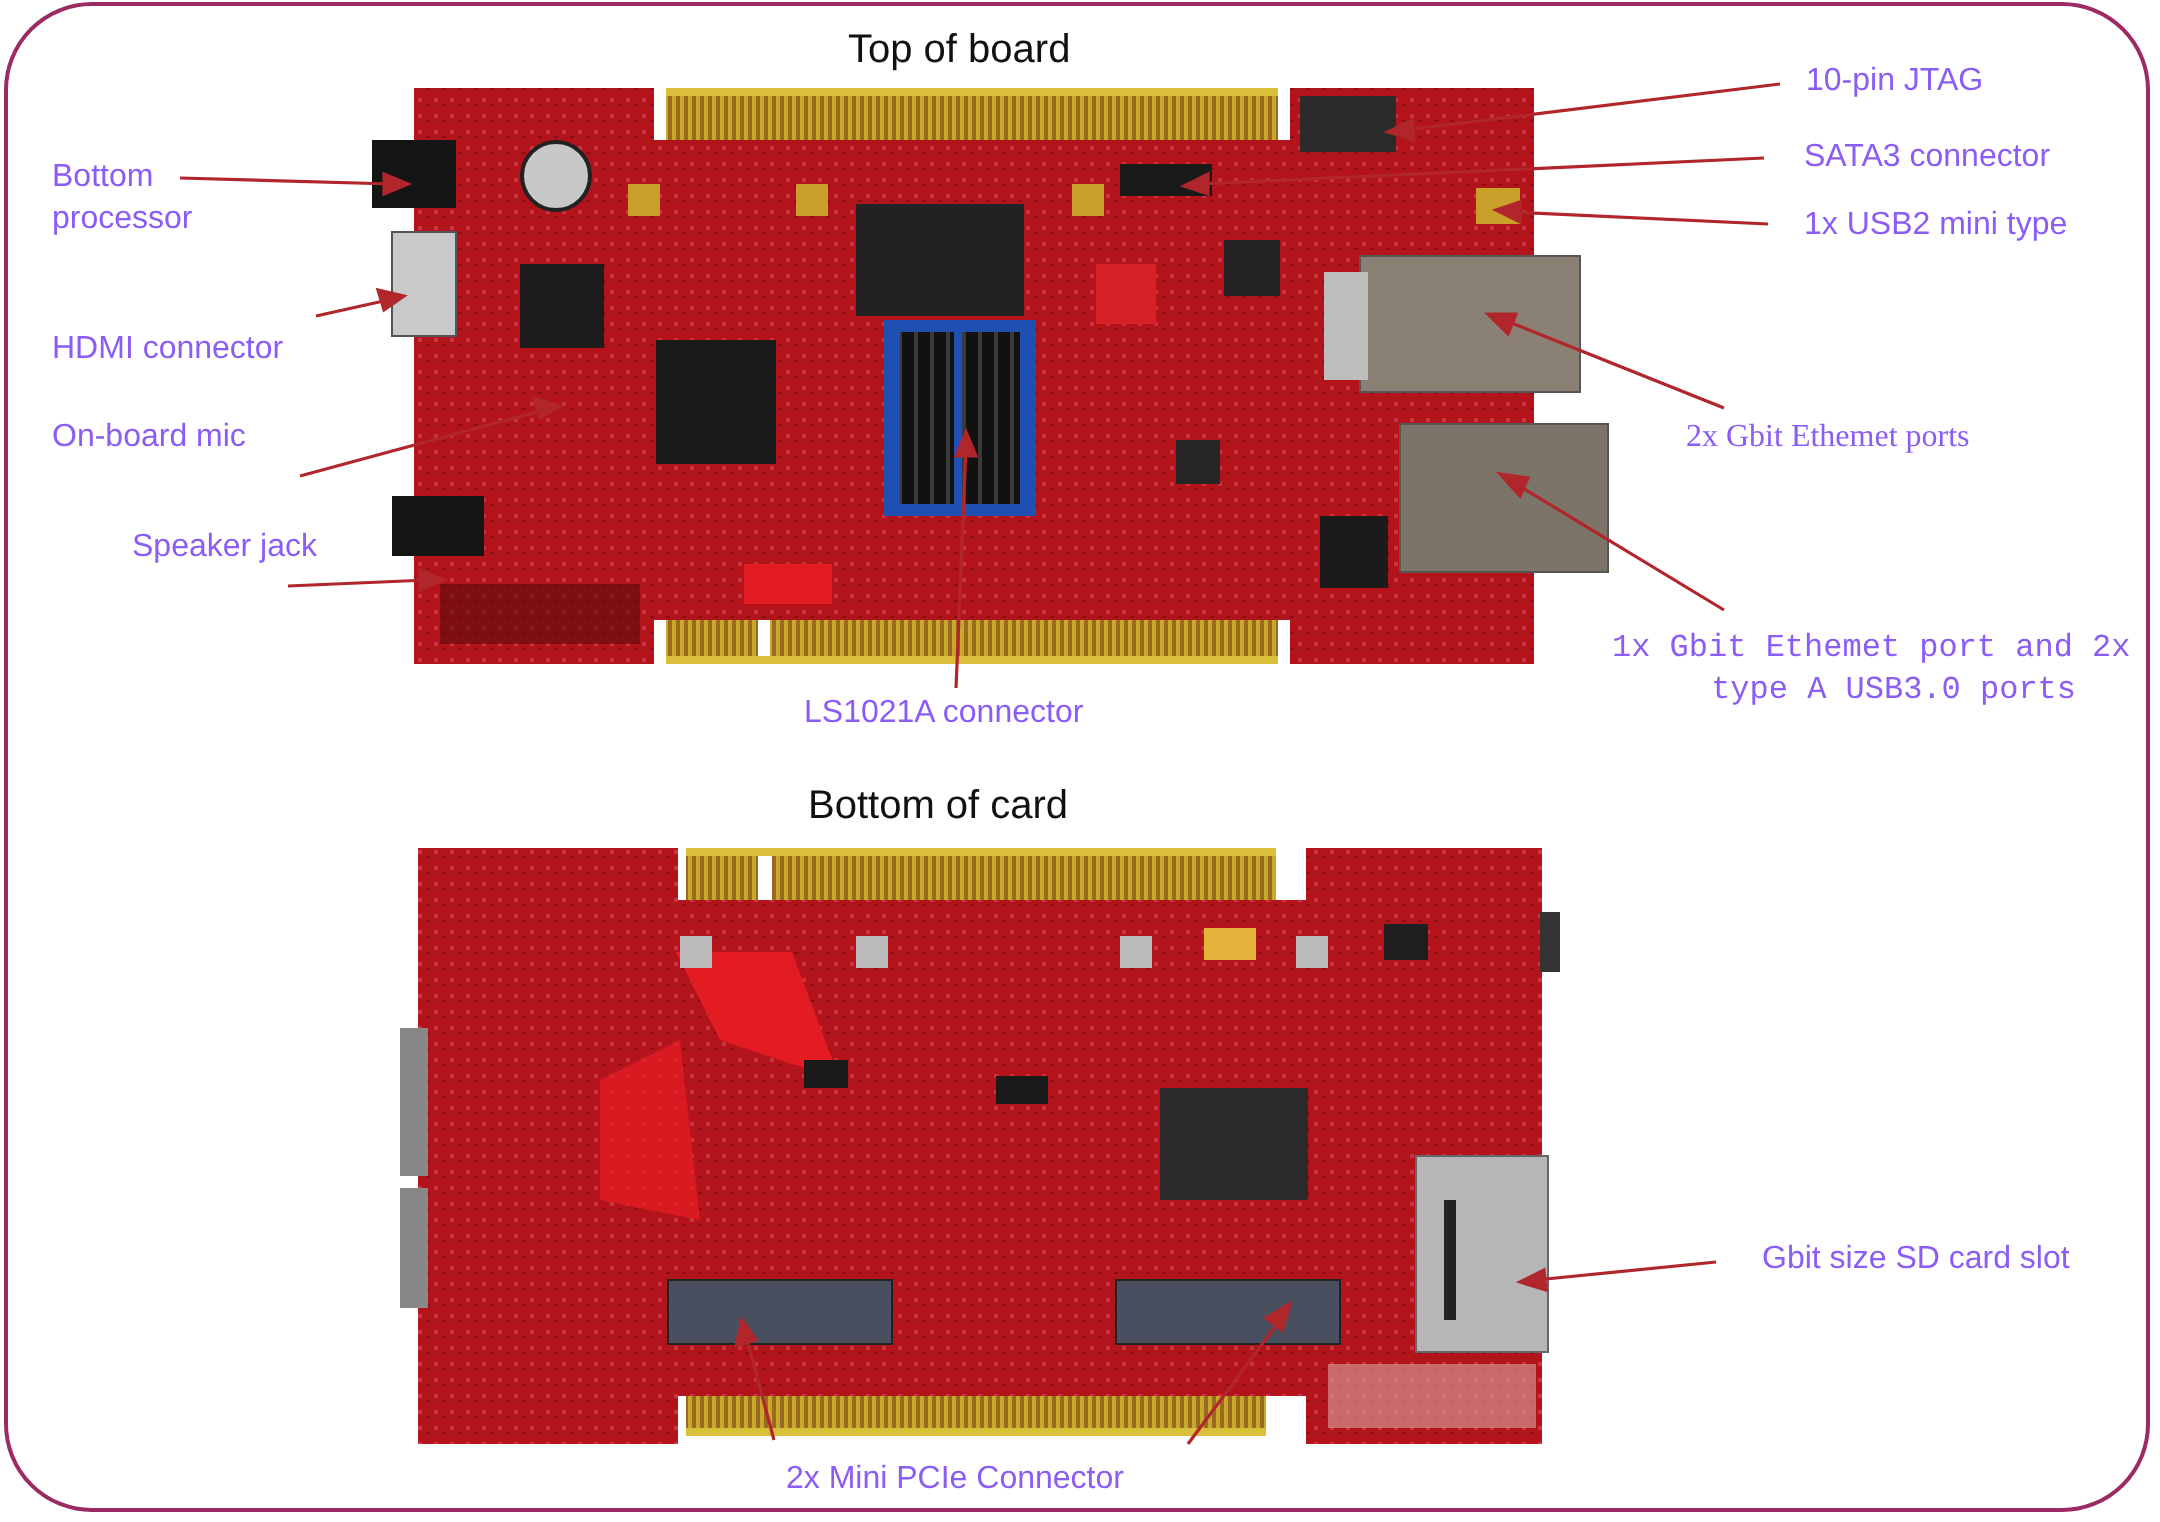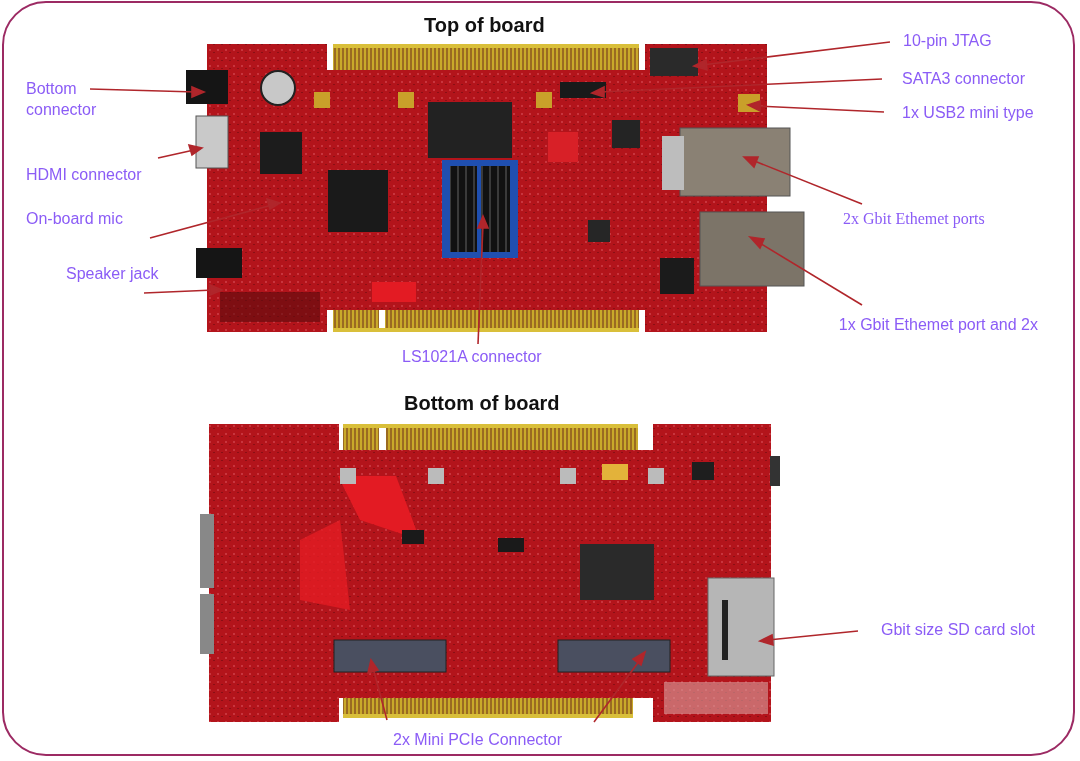--- a/index.html
+++ b/index.html
@@ -1,29 +1,29 @@
 <!DOCTYPE html>
 <html><head>
 <meta charset="utf-8">
 <style>
   html,body{margin:0;padding:0;background:#ffffff;}
   body{width:1080px;height:761px;position:relative;overflow:hidden;font-family:"Liberation Sans",sans-serif;}
   .frame{position:absolute;left:2px;top:1px;width:1073px;height:755px;border:2px solid #9c2a63;border-radius:44px;box-sizing:border-box;background:#fff;}
-  .title{position:absolute;font-weight:bold;font-size:20px;color:#111;white-space:nowrap;}
+  .title{position:absolute;font-weight:normal;font-size:20px;color:#111;white-space:nowrap;}
   .label{position:absolute;font-size:16px;color:#8b5cf6;line-height:21px;white-space:nowrap;}
-  .label.right{text-align:right;}
+  .label.right{text-align:right;font-family:Liberation Mono, monospace;}
   svg.overlay{position:absolute;left:0;top:0;width:1080px;height:761px;pointer-events:none;}
 </style>
 </head>
 <body>
 
 <div class="frame"></div>
 
 <div class="title" style="left:424px;top:14px;">Top of board</div>
-<div class="title" style="left:404px;top:392px;">Bottom of board</div>
+<div class="title" style="left:404px;top:392px;">Bottom of card</div>
 
 <svg class="overlay" viewBox="0 0 1080 761">
   <defs>
     <pattern id="pcbtex" width="8" height="8" patternUnits="userSpaceOnUse">
       <rect width="8" height="8" fill="#b3141b"></rect>
       <rect x="1" y="1" width="2" height="2" fill="#d9505a" opacity="0.55"></rect>
       <rect x="5" y="4" width="2" height="1" fill="#6d0c10" opacity="0.6"></rect>
     </pattern>
     <pattern id="goldtex" width="4" height="10" patternUnits="userSpaceOnUse">
       <rect width="4" height="10" fill="#9a6a22"></rect>
@@ -166,30 +166,31 @@
     <line x1="387" y1="720" x2="373" y2="668"></line>
     <polygon points="371,660 368,673 378,670"></polygon>
 
     <line x1="594" y1="722" x2="640" y2="660"></line>
     <polygon points="645,652 633,659 641,665"></polygon>
   </g>
 </svg>
 
 <div class="label" style="left:26px;top:78px;">
   <div>Bottom</div>
-  <div>connector</div>
+  <div>processor</div>
 </div>
 <div class="label" style="left:26px;top:152px;margin-top:12px;">HDMI connector</div>
 <div class="label" style="left:26px;top:208px;">On-board mic</div>
 <div class="label" style="left:26px;top:263px;margin-left:40px;">Speaker jack</div>
 
 <div class="label" style="left:402px;top:346px;">LS1021A connector</div>
 
 <div class="label" style="left:903px;top:30px;">10-pin JTAG</div>
 <div class="label" style="left:902px;top:68px;text-align:right;">SATA3 connector</div>
 <div class="label" style="left:902px;top:102px;">1x USB2 mini type</div>
 <div class="label" style="left:843px;top:208px;font-family:Liberation Serif, serif;">2x Gbit Ethemet ports</div>
 <div class="label right" style="left:806px;top:314px;width:232px;">
   <div>1x Gbit Ethemet port and 2x</div>
+  <div>type A USB3.0 ports</div>
 </div>
 
 <div class="label" style="left:881px;top:619px;">Gbit size SD card slot</div>
 <div class="label" style="left:393px;top:729px;">2x Mini PCIe Connector</div>
 
 </body></html>

